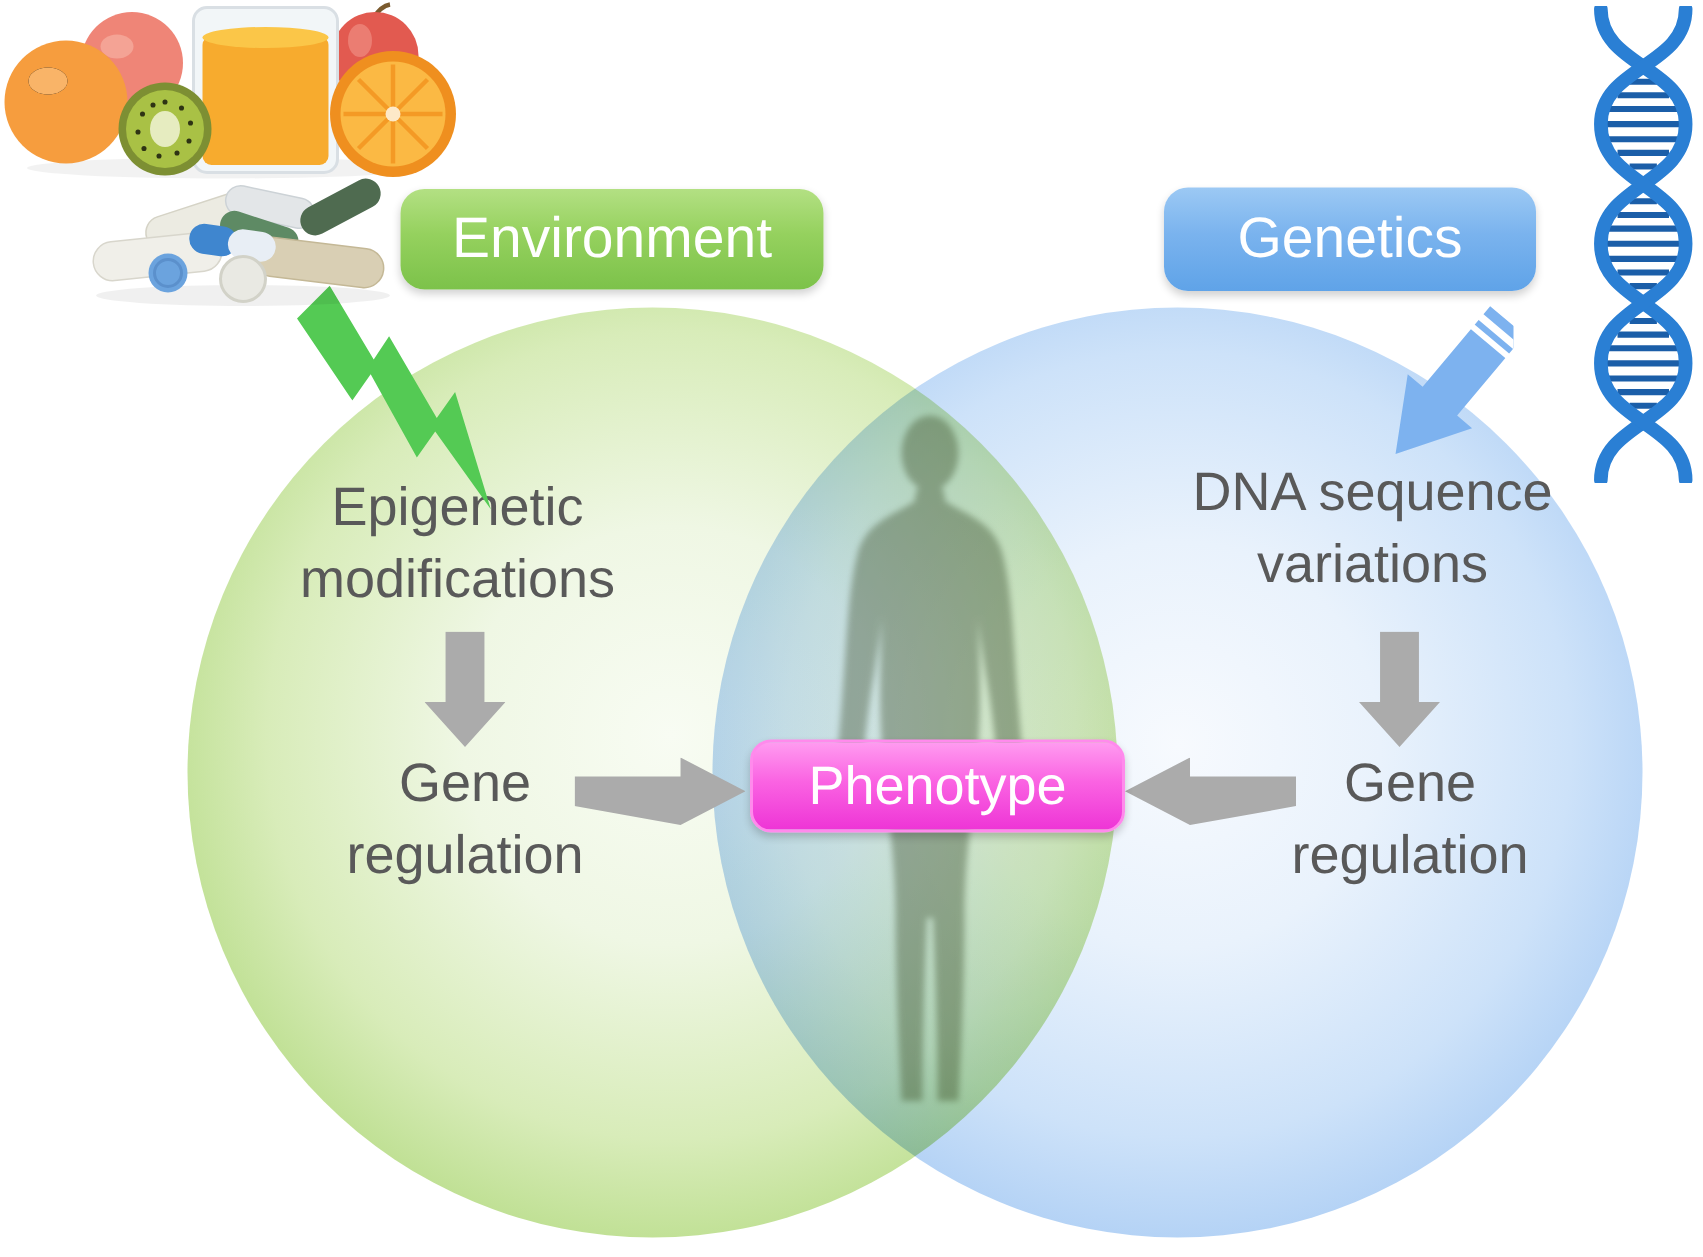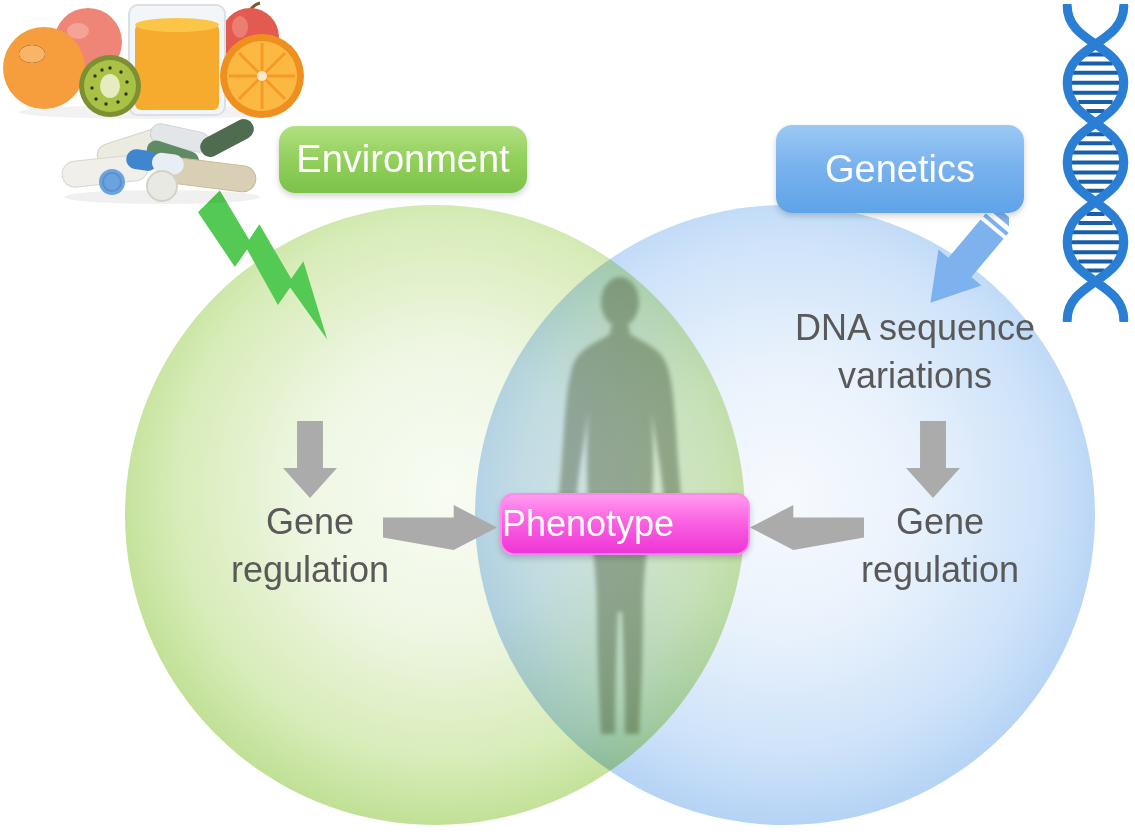--- a/index.html
+++ b/index.html
@@ -22,27 +22,27 @@
   }
   
   .silhouette { position:absolute; left:540px; top:276px; width:160px; height:470px;
     z-index:2; filter:blur(2px); opacity:.55; }
   
   .pill-label {
     position:absolute; display:flex; align-items:center; justify-content:center;
     color:#ffffff; font-size:38px; border-radius:16px; z-index:6;
     box-shadow:0 3px 6px rgba(0,0,0,.18);
   }
-  .lbl-environment { left:279px; top:126px; width:248px; height:67px;
+  .lbl-environment { left:267px; top:126px; width:282px; height:67px;
     background:linear-gradient(#b3e083 0%, #95d15e 45%, #7cc24a 100%);text-align:right; }
-  .lbl-genetics { left:776px; top:125px; width:248px; height:88px;
+  .lbl-genetics { left:776px; top:125px; width:248px; height:69px;
     background:linear-gradient(#9cc9f4 0%, #7ab3ee 45%, #5fa3e8 100%); }
   .box-phenotype {
     position:absolute; left:500px; top:493px; width:250px; height:62px; z-index:6;
-    display:flex; align-items:center; justify-content:flex-start;
+    display:flex; align-items:center; justify-content:center;
     color:#fff; font-size:36px; border-radius:14px;
     background:linear-gradient(#ff9bf0 0%, #fa63e2 45%, #ee35d6 100%);
     border:2px solid #ff8aec;
     box-shadow:0 3px 6px rgba(0,0,0,.2);
   }
   
   .flow-text {
     position:absolute; z-index:5; color:#595959; font-size:36px; line-height:1.32;
     text-align:center;
   }
@@ -115,20 +115,21 @@
     <span>Environment</span>
   </div>
   <div class="pill-label lbl-genetics">
     <span>Genetics</span>
   </div>
 
   <div class="box-phenotype">
     <span>Phenotype</span>
   </div>
 
+  <div class="flow-text txt-epigenetic">Epigenetic modifications</div>
   <div class="flow-text txt-dna">DNA sequence variations</div>
   <div class="flow-text txt-gene-left">Gene regulation</div>
   <div class="flow-text txt-gene-right">Gene regulation</div>
 
   <div class="arrow arrow-down arrow-down-left"></div>
   <div class="arrow arrow-down arrow-down-right"></div>
   <div class="arrow arrow-right"></div>
   <div class="arrow arrow-left"></div>
 
   <div class="bolt"></div>

